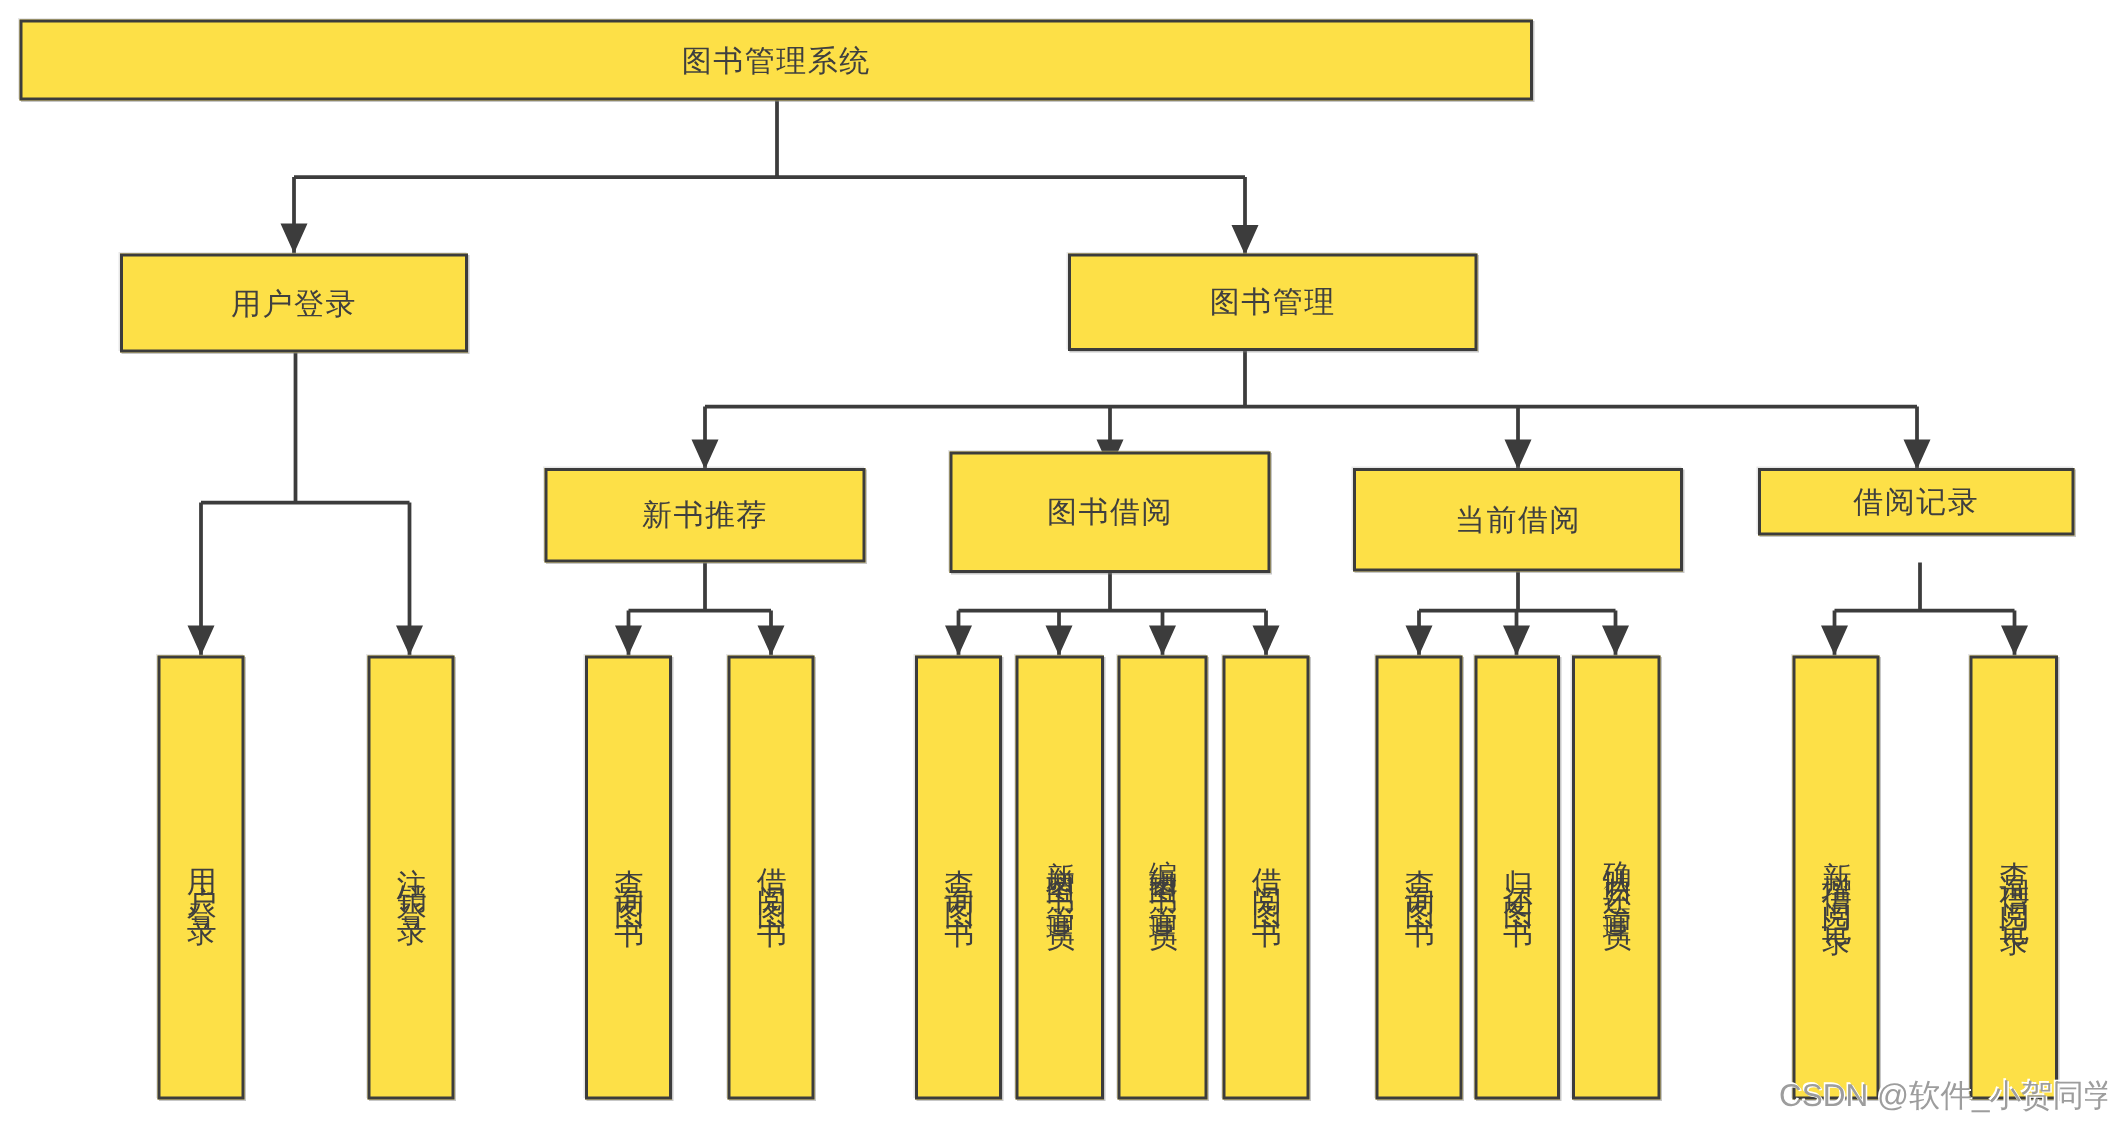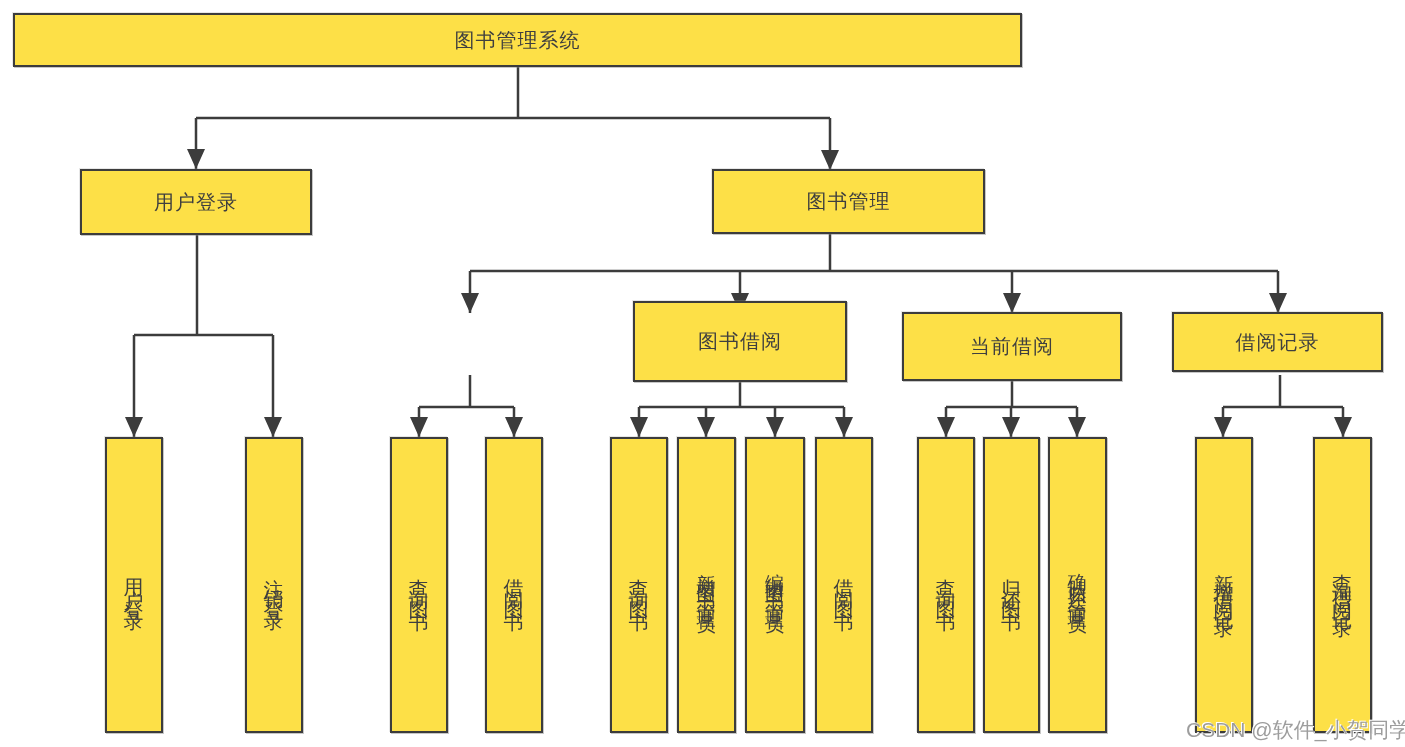--- a/index.html
+++ b/index.html
@@ -82,27 +82,30 @@
     <span class="hlabel">图书管理系统</span>
   </div>
 
   <div class="node" style="left:80px; top:169px; width:232px; height:66px;">
     <span class="hlabel">用户登录</span>
   </div>
   <div class="node" style="left:712px; top:169px; width:273px; height:65px;">
     <span class="hlabel">图书管理</span>
   </div>
 
+  <div class="node" style="left:363px; top:312px; width:214px; height:63px;">
+    <span class="hlabel">新书推荐</span>
+  </div>
   <div class="node" style="left:633px; top:301px; width:214px; height:81px;">
     <span class="hlabel">图书借阅</span>
   </div>
   <div class="node" style="left:902px; top:312px; width:220px; height:69px;">
     <span class="hlabel">当前借阅</span>
   </div>
-  <div class="node" style="left:1172px; top:312px; width:211px; height:60px;">
+  <div class="node" style="left:1172px; top:312px; width:211px; height:45px;">
     <span class="hlabel">借阅记录</span>
   </div>
 
   <div class="node vnode" style="left:105px; top:437px; width:58px; height:296px;">
     <span class="vlabel">用户登录</span>
   </div>
   <div class="node vnode" style="left:245px; top:437px; width:58px; height:296px;">
     <span class="vlabel">注销登录</span>
   </div>
 

